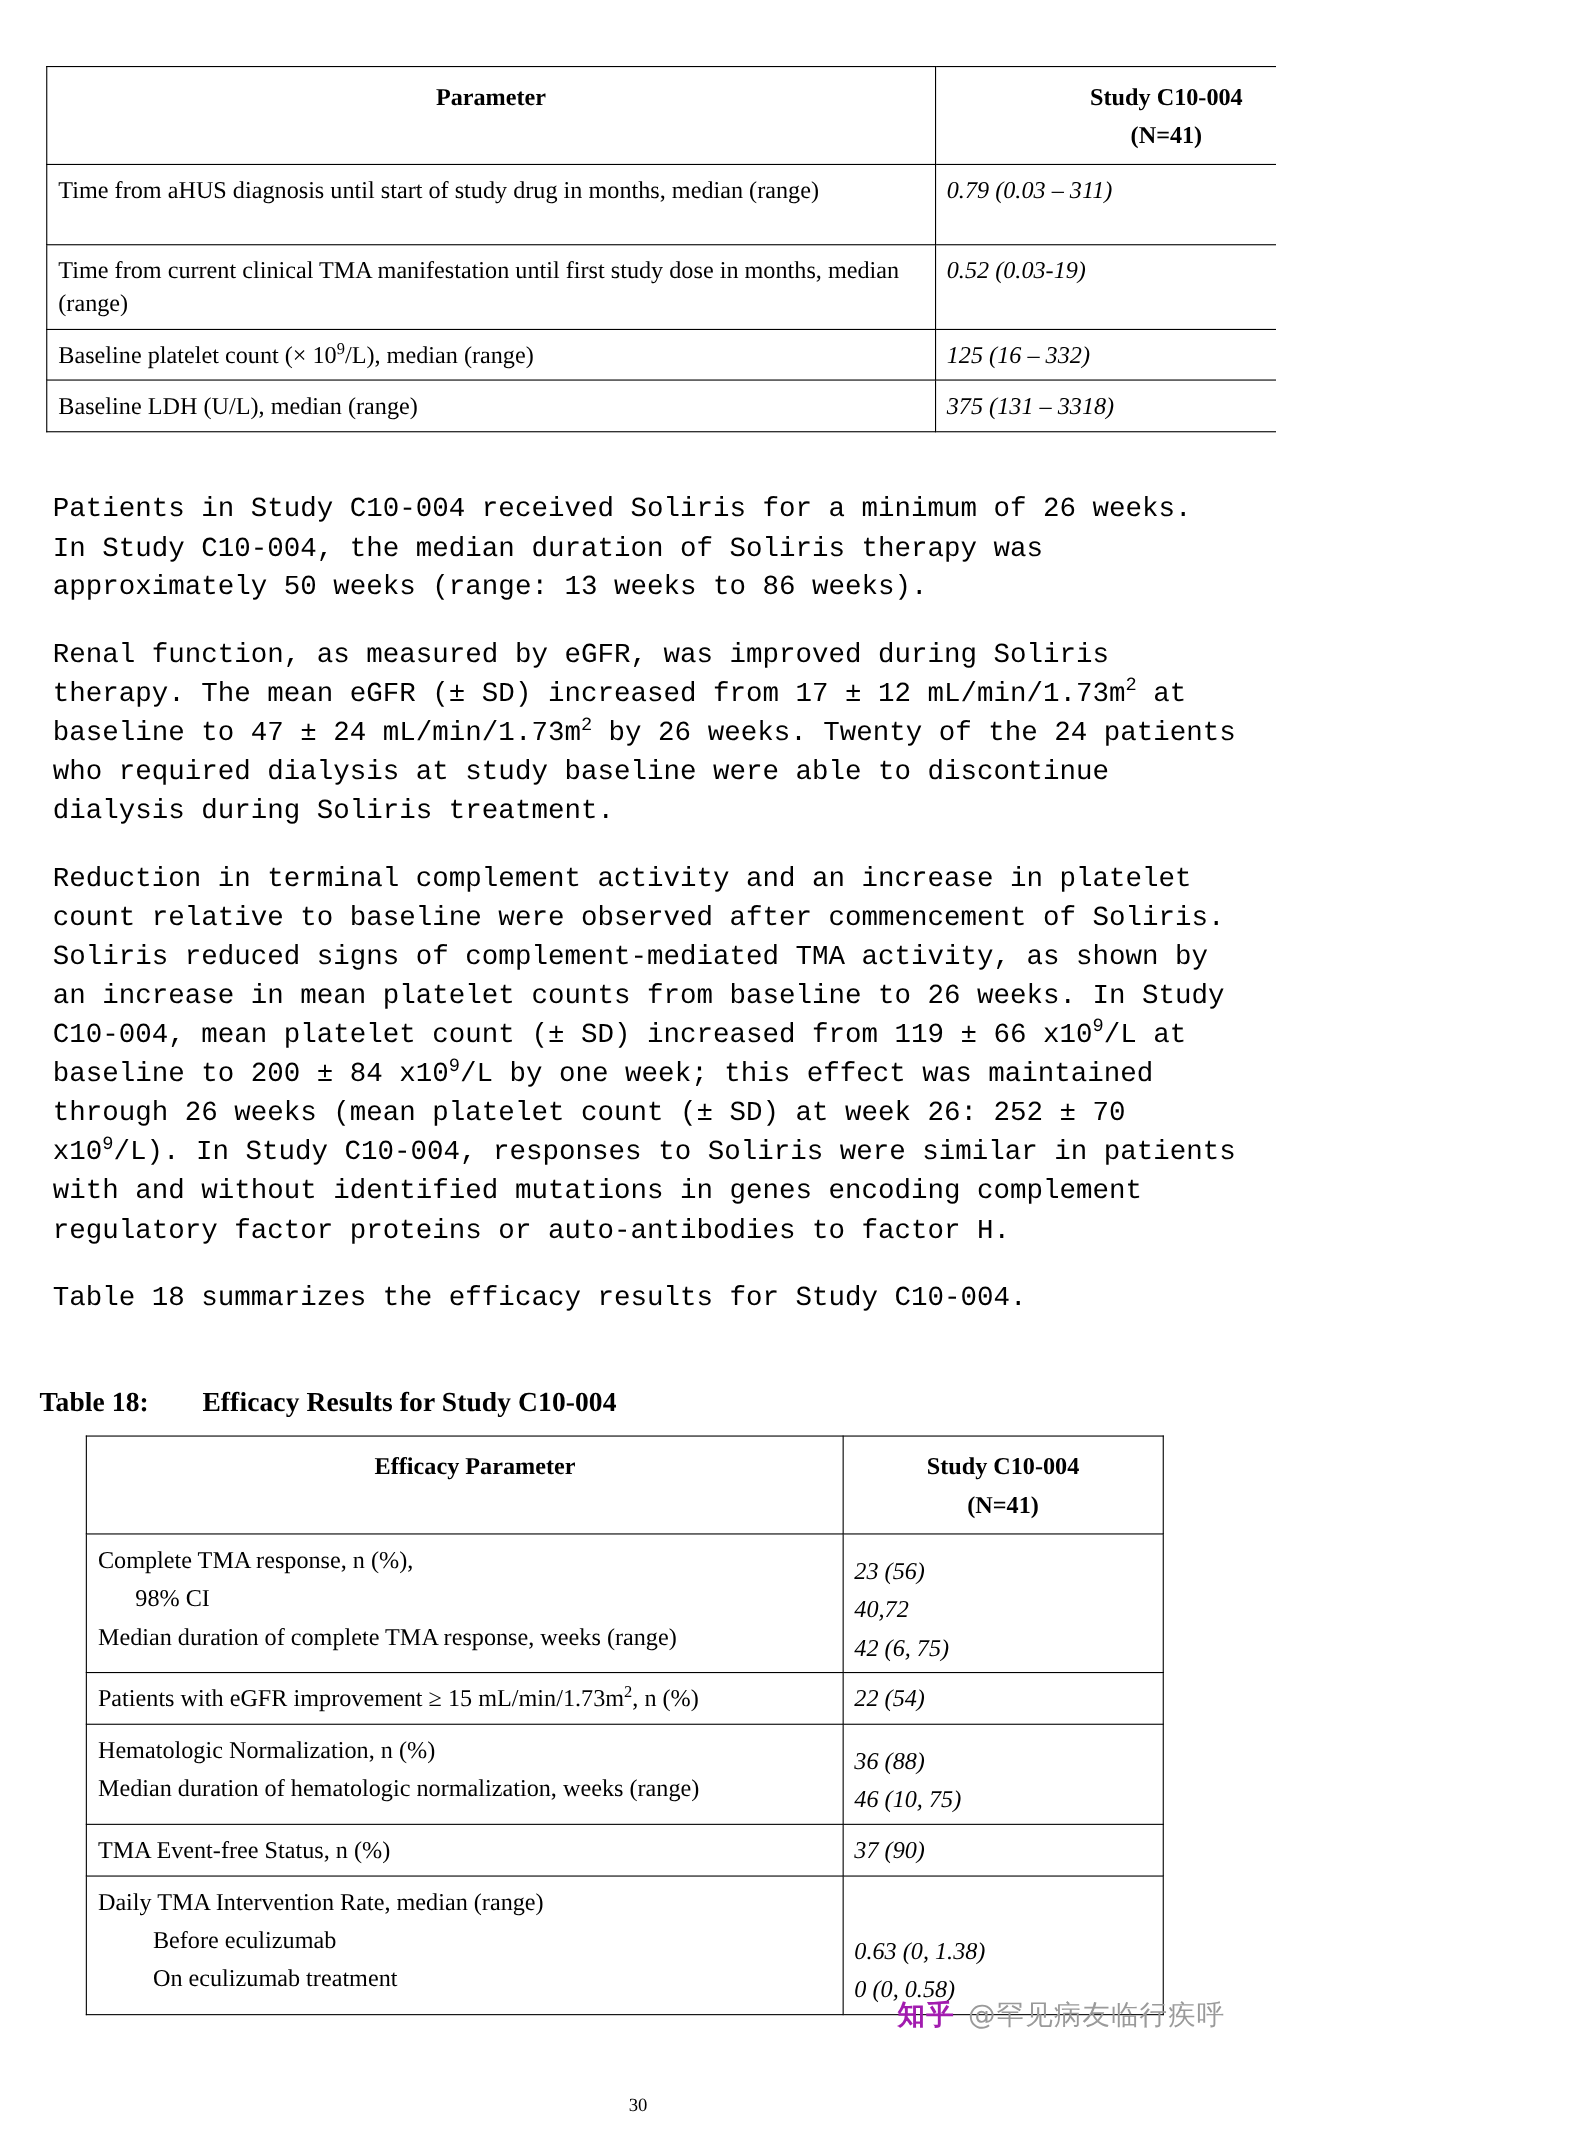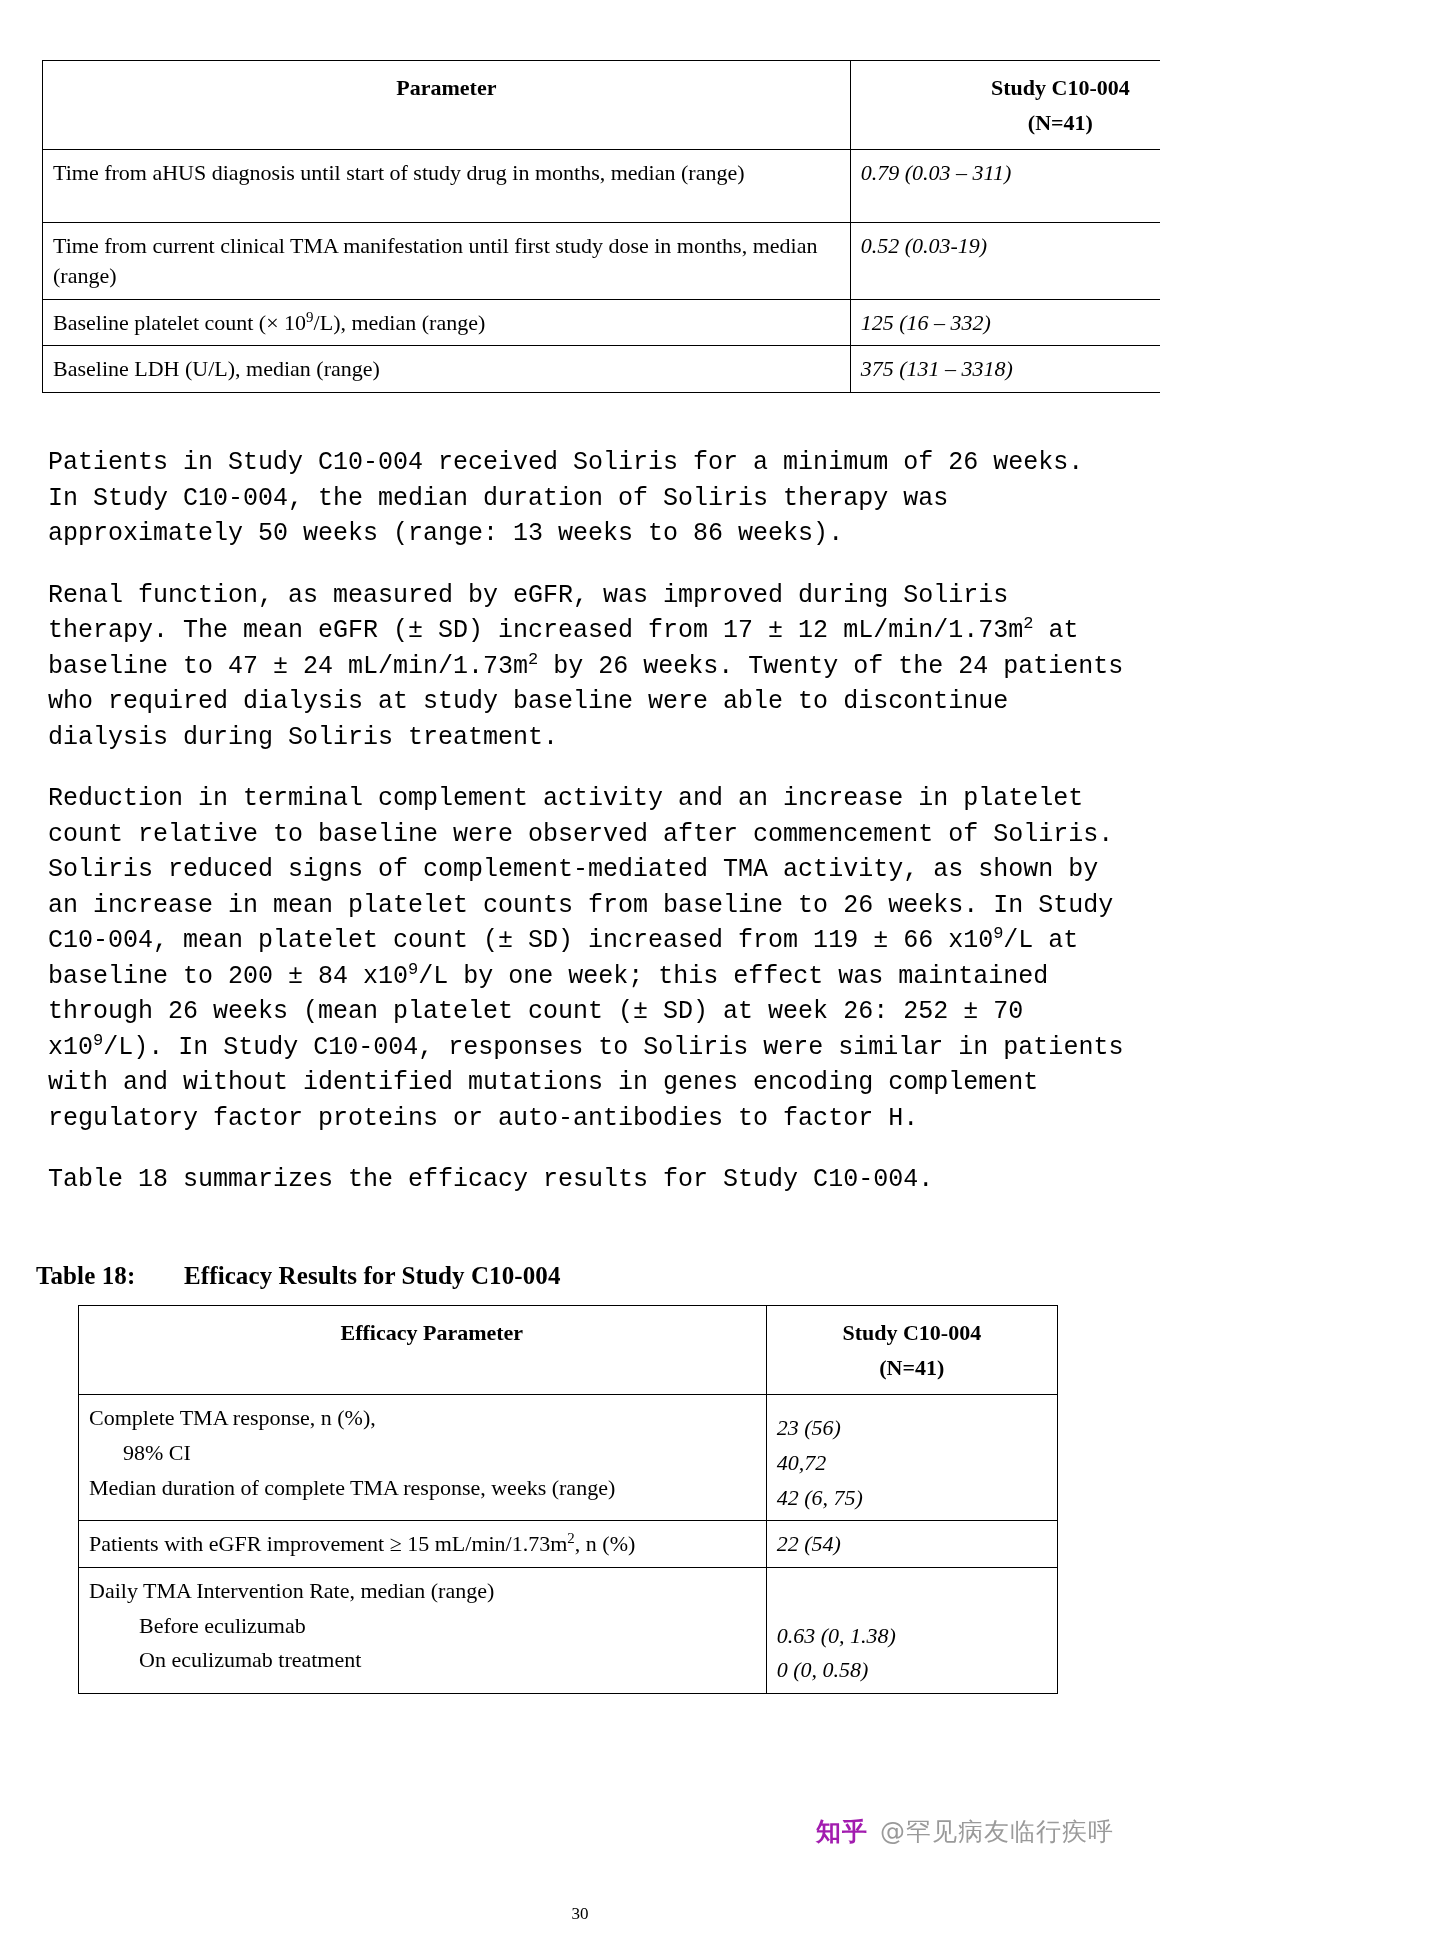--- a/index.html
+++ b/index.html
@@ -197,21 +197,35 @@
           <span class="line">40,72</span>
           <span class="line">42 (6, 75)</span>
         </td>
       </tr>
 
       <tr>
         <td class="cell-param"><span>Patients with eGFR improvement ≥ 15 mL/min/1.73m</span><sup>2</sup><span>, n (%)</span></td>
         <td class="cell-val">22 (54)</td>
       </tr>
 
-
+      <tr>
+        <td class="cell-param">
+          <span class="line">Hematologic Normalization, n (%)</span>
+          <span class="line">Median duration of hematologic normalization, weeks (range)</span>
+        </td>
+        <td class="cell-val val-top">
+          <span class="line">36 (88)</span>
+          <span class="line">46 (10, 75)</span>
+        </td>
+      </tr>
+
+      <tr>
+        <td class="cell-param">TMA Event-free Status, n (%)</td>
+        <td class="cell-val">37 (90)</td>
+      </tr>
 
       <tr>
         <td class="cell-param">
           <span class="line">Daily TMA Intervention Rate, median (range)</span>
           <span class="line indent-2">Before eculizumab</span>
           <span class="line indent-2">On eculizumab treatment</span>
         </td>
         <td class="cell-val val-top">
           <span class="line">&nbsp;</span>
           <span class="line">0.63 (0, 1.38)</span>

